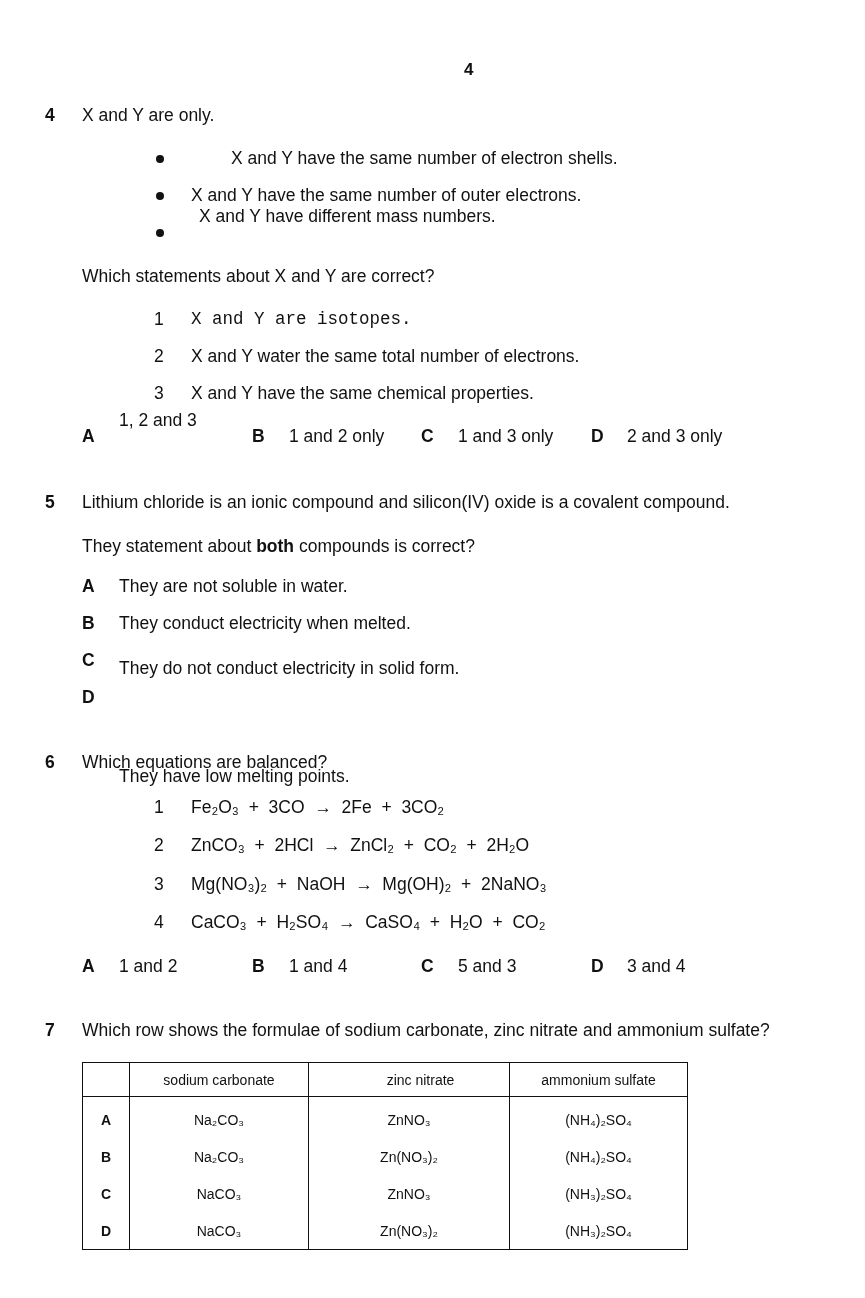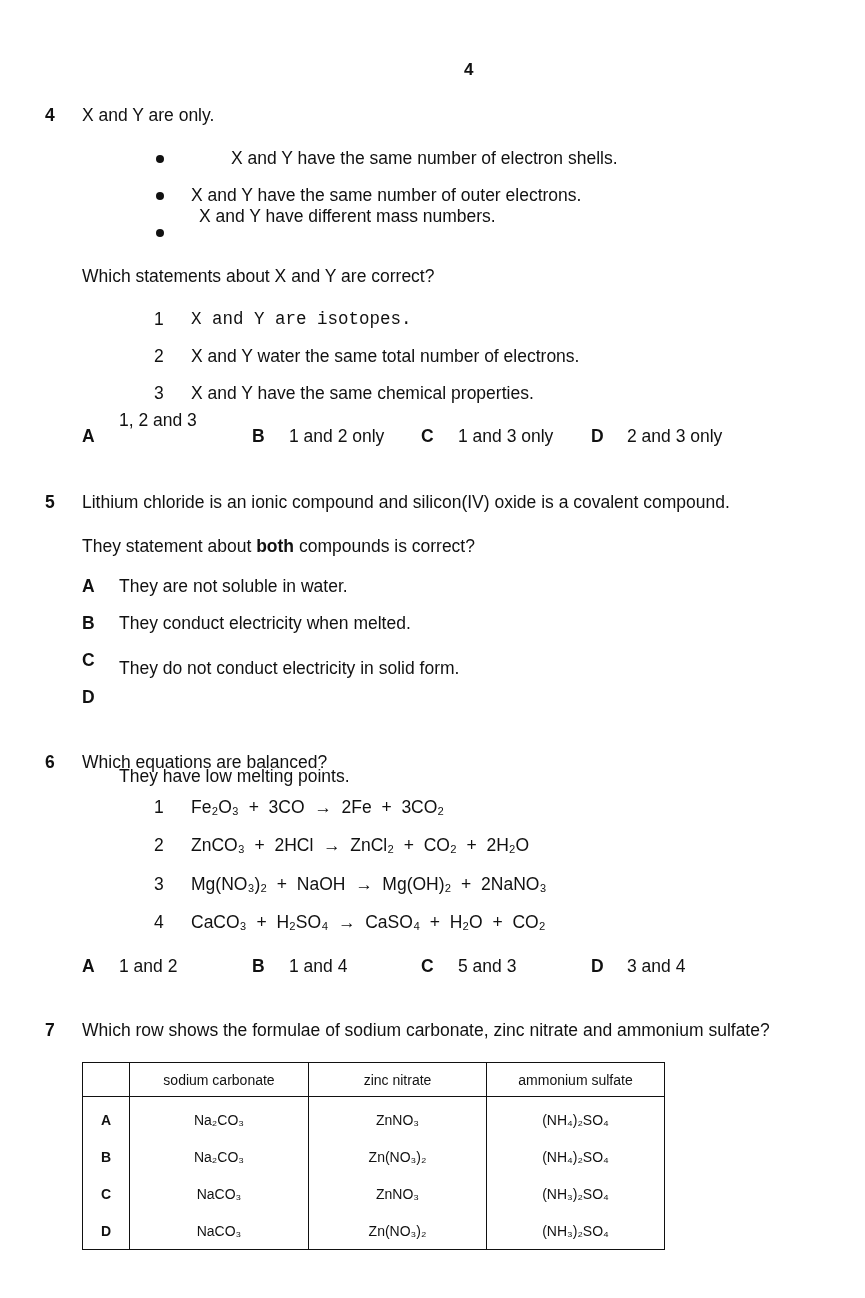--- a/index.html
+++ b/index.html
@@ -101,21 +101,21 @@
 
 <div>
   <div class="abs qnum" style="top:1020px;">7</div>
   <div class="abs" style="left:82px;top:1020px;">Which row shows the formulae of sodium carbonate, zinc nitrate and ammonium sulfate?</div>
 
   <table class="rows">
     <thead>
       <tr>
         <th style="width:46px;"></th>
         <th style="width:178px;">sodium carbonate</th>
-        <th style="width:177px;">zinc nitrate</th>
+        <th style="width:177px;padding-left:23px;">zinc nitrate</th>
         <th style="width:177px;">ammonium sulfate</th>
       </tr>
     </thead>
     <tbody>
       <tr>
         <td class="lbl">A</td>
         <td>Na₂CO₃</td>
         <td>ZnNO₃</td>
         <td>(NH₄)₂SO₄</td>
       </tr>

